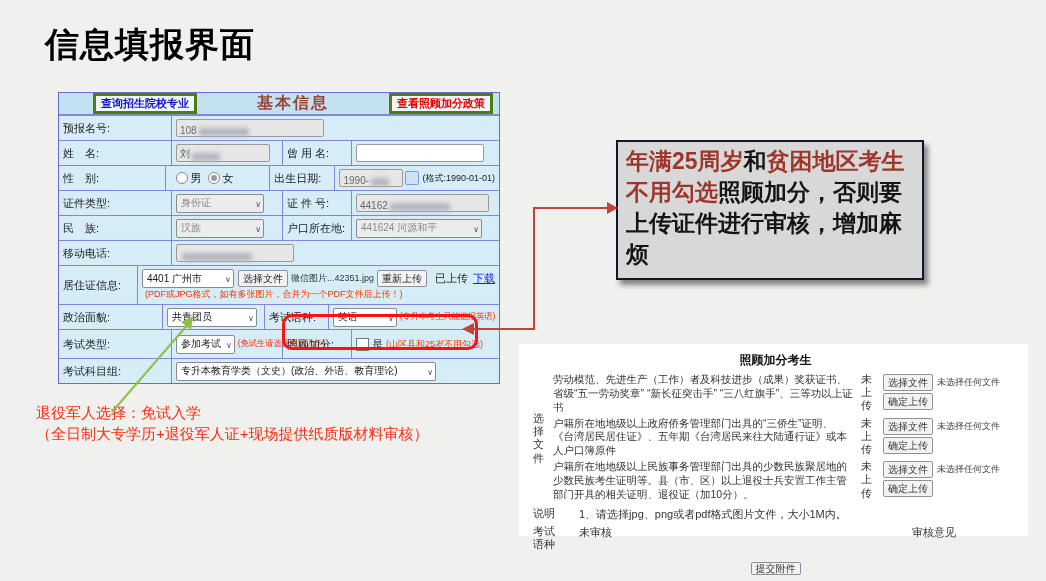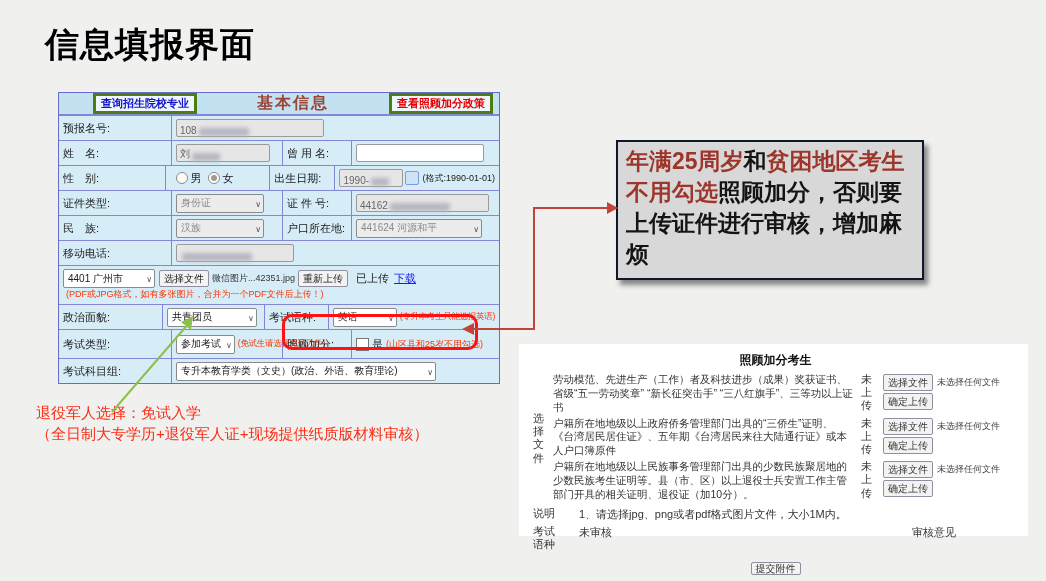--- a/index.html
+++ b/index.html
@@ -190,20 +190,23 @@
           <span class="lbl">移动电话:</span>
         </div>
       <div class="cell c4">
           <span class="ibox" style="width:110px">
         <span class="redact" style="width:70px"></span>
           </span>
       </div>
     </div>
 
     <div class="frow" style="min-height:38px">
+      <div class="cell c1">
+          <span class="lbl">居住证信息:</span>
+        </div>
       <div class="stack">
         <div class="line">
           <span class="sel" style="width:84px">
             <span>4401 广州市</span>
             <span class="arr"></span>
             </span>
           <span class="sbtn" style="margin-left:4px">选择文件</span>
           <span class="fname">微信图片...42351.jpg</span>
           <span class="sbtn">重新上传</span>
           <span style="margin-left:8px;white-space:nowrap">已上传</span>

